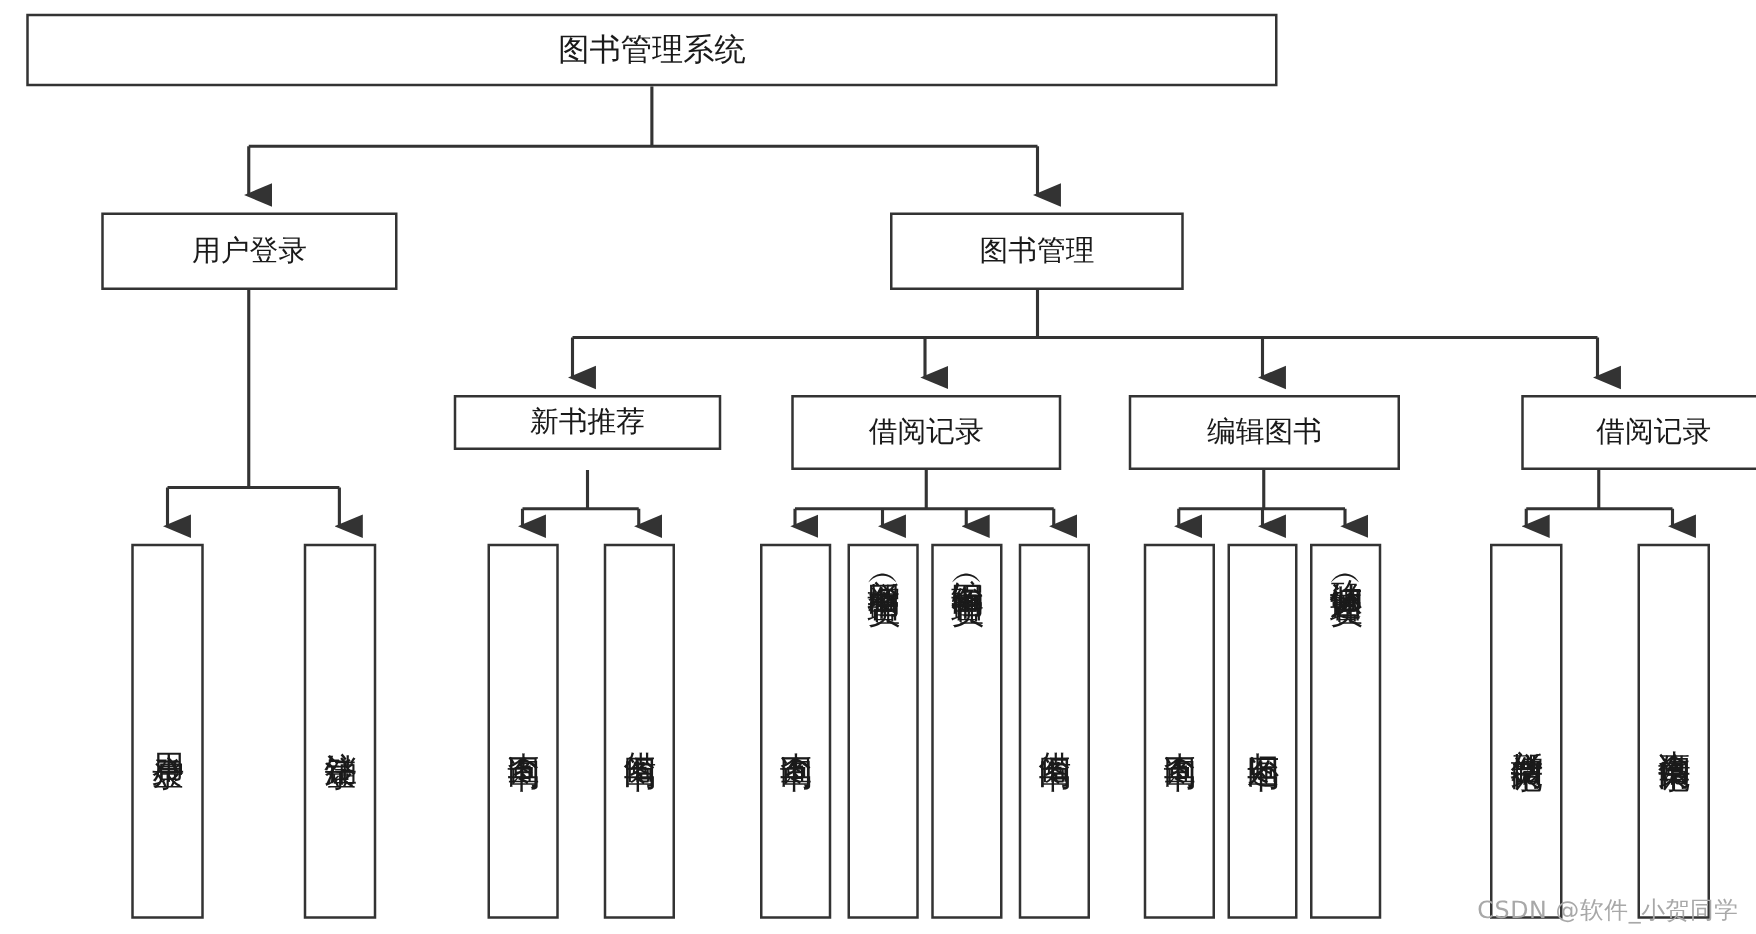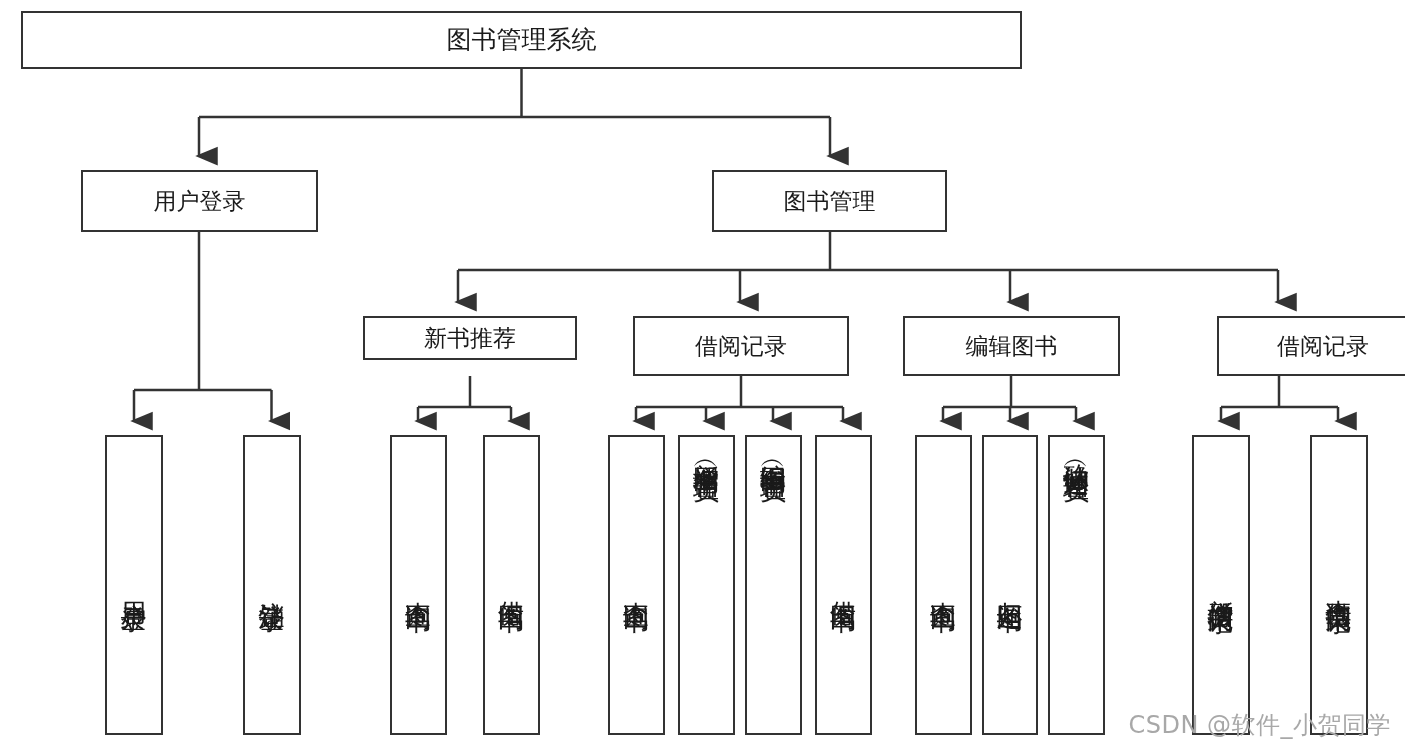--- a/index.html
+++ b/index.html
@@ -62,21 +62,21 @@
     left: 0;
     top: 0;
     width: 1405px;
     height: 747px;
     pointer-events: none;
   }
   .watermark {
     position: absolute;
     right: 14px;
     bottom: 6px;
-    font-size: 24px;
+    font-size: 19px;
     color: #a8a8a8;
     letter-spacing: 0.5px;
     white-space: nowrap;
   }
 </style>
 </head>
 <body>
 
 <div id="canvas">
 

